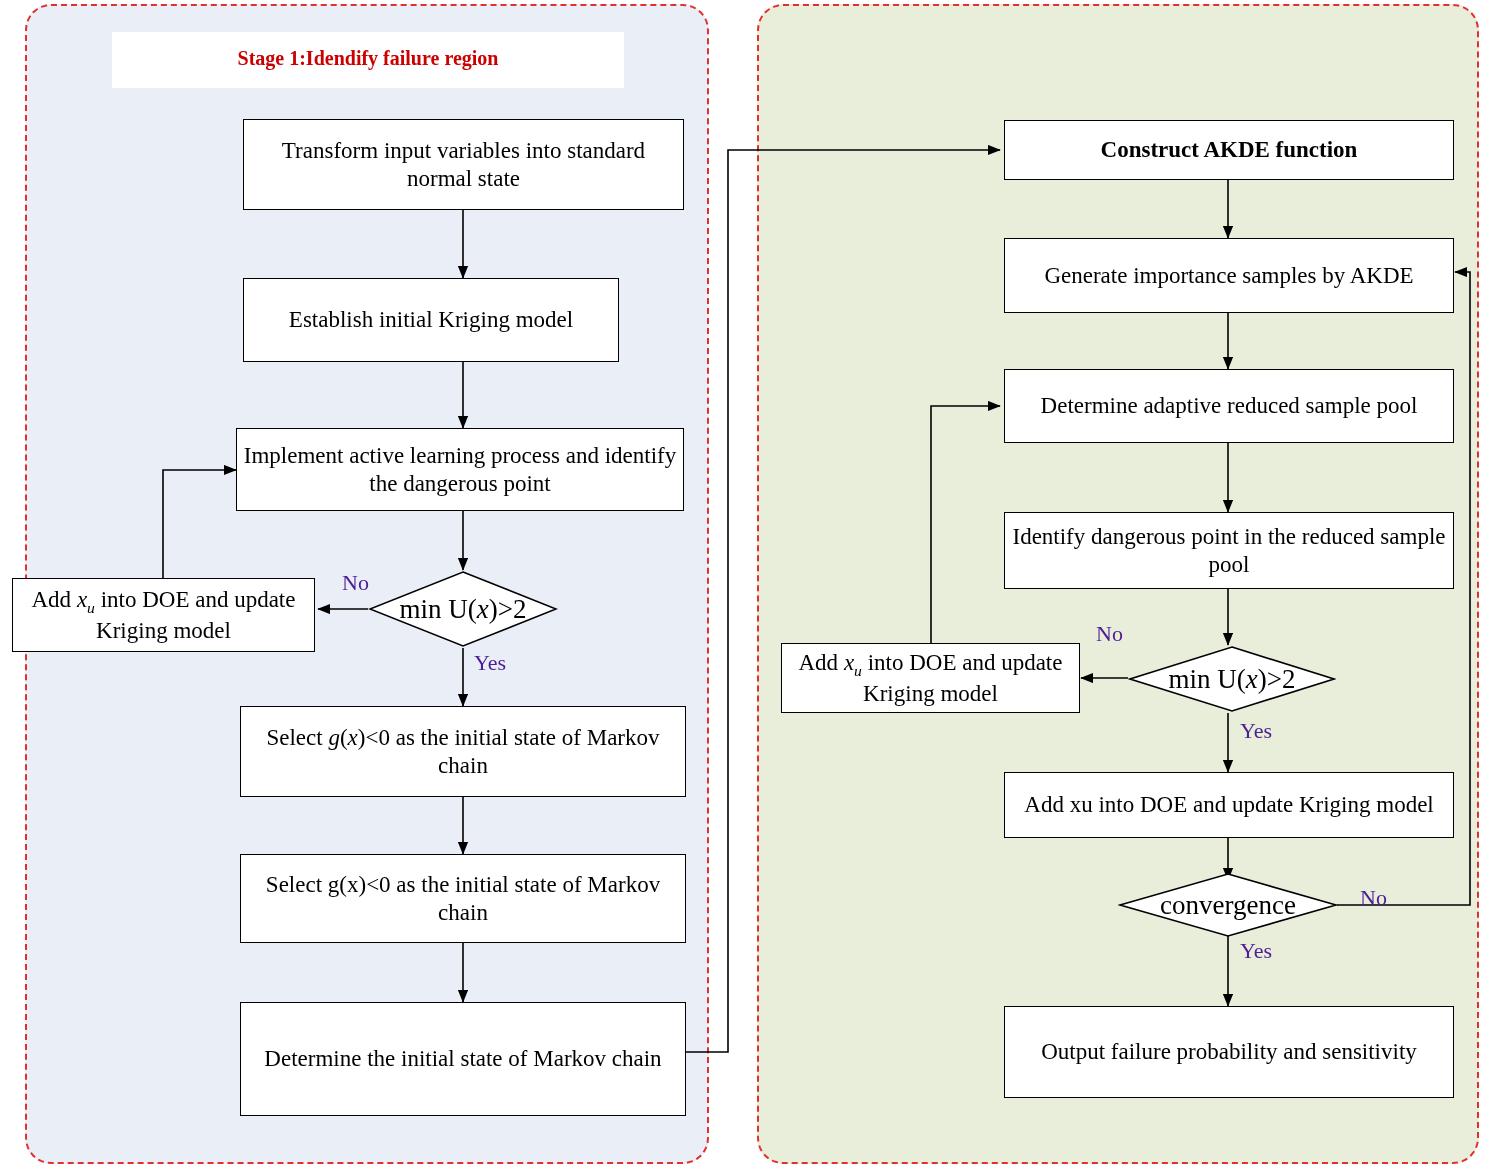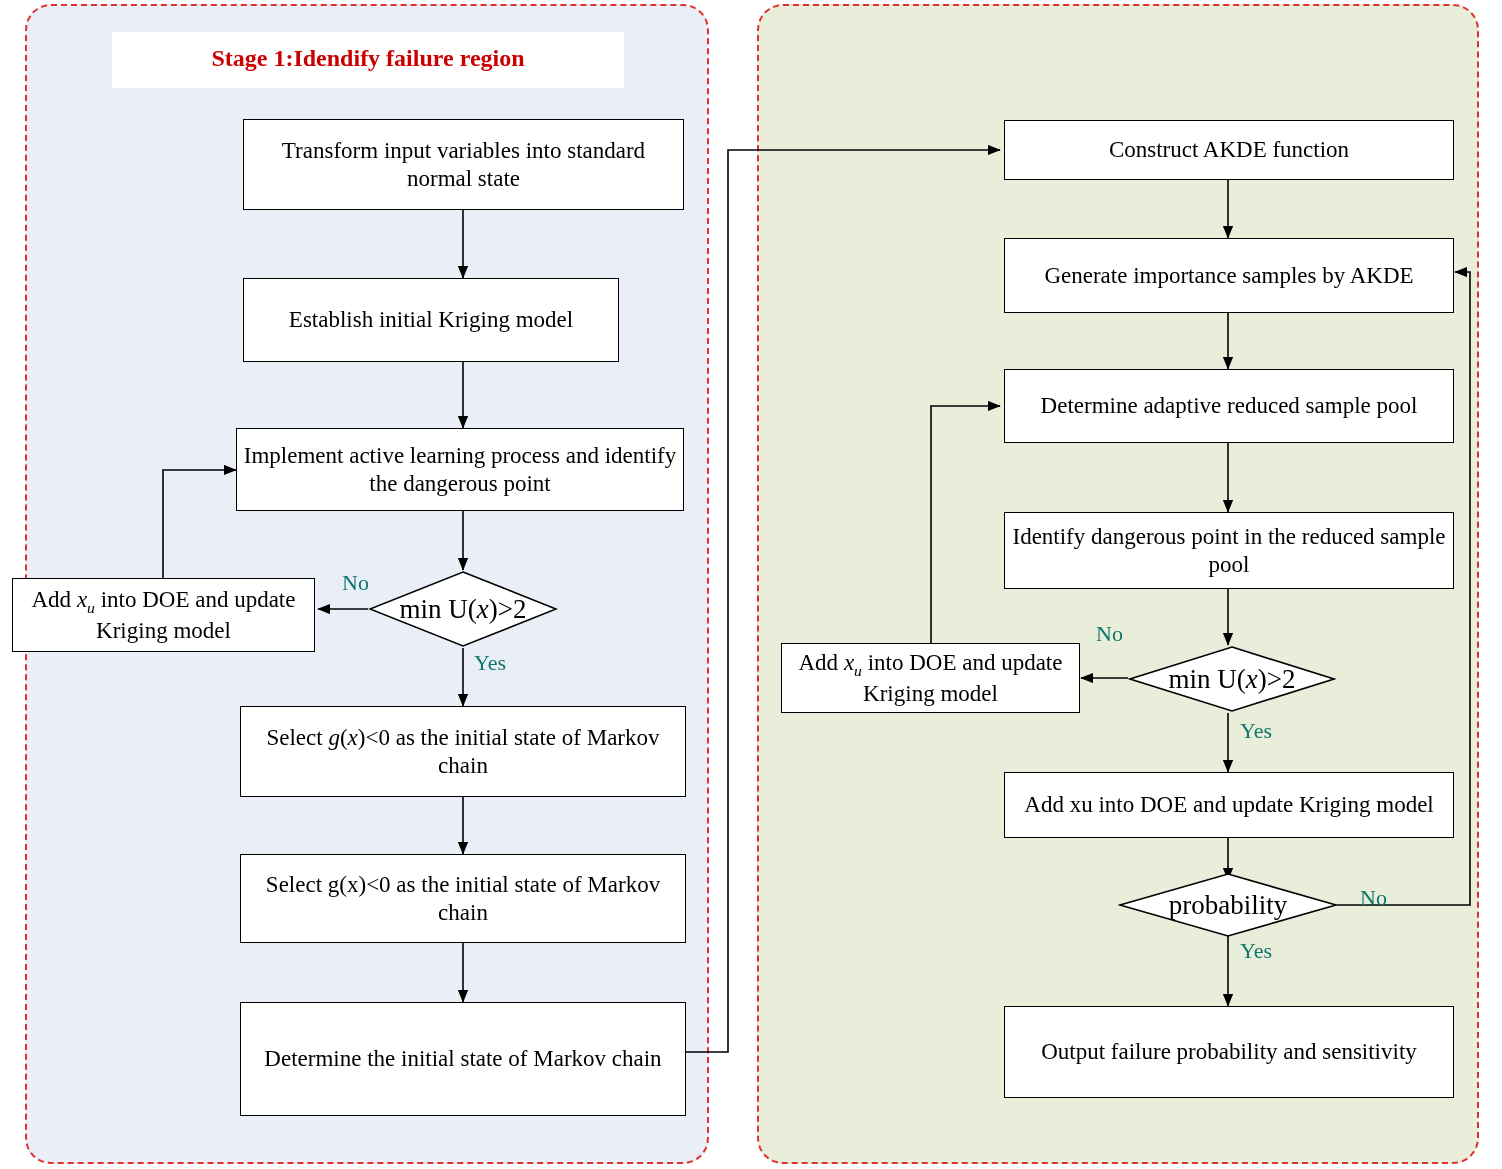--- a/index.html
+++ b/index.html
@@ -19,21 +19,21 @@
     box-sizing:border-box;
   }
   #stage1-panel{left:25px;top:4px;width:684px;height:1160px;background:#eaeff7;}
   #stage2-panel{left:757px;top:4px;width:722px;height:1160px;background:#e9eedb;}
 
   .stage-title{
     position:absolute;
     background:#ffffff;
     color:#cc0000;
     font-weight:bold;
-    font-size:24px;
+    font-size:20px;
     text-align:center;
     line-height:52px;
     white-space:nowrap;
   }
   #stage1-title{left:112px;top:32px;width:512px;height:56px;}
   #stage2-title{left:848px;top:32px;width:566px;height:56px;}
 
   .node{
     position:absolute;
     background:#ffffff;
@@ -58,21 +58,21 @@
   }
   .diamond .dlabel{
     position:absolute;left:0;top:0;width:100%;height:100%;
     display:flex;align-items:center;justify-content:center;
     font-size:27px;text-align:center;
   }
 
   .edge-label{
     position:absolute;
     font-size:22px;
-    color:#0f766e;
+    color:#4c1d95;
     white-space:nowrap;
   }
 
   svg.lines{position:absolute;left:0;top:0;width:1502px;height:1169px;pointer-events:none;}
   .ln{stroke:#000;stroke-width:1.6px;fill:none;}
   .dmd{stroke:#000;stroke-width:1.6px;fill:#fff;}
   i.it{font-style:italic;}
   sub{font-size:0.68em;}
 </style>
 </head>
@@ -153,21 +153,21 @@
     <span>Select g(x)&lt;0 as the initial state of Markov chain</span>
   </div>
 
   <div class="node" id="s1n7" style="left:240px;top:1002px;width:446px;height:114px;">
     <span>Determine the initial state of Markov chain</span>
   </div>
 
   <div class="edge-label" style="left:342px;top:570px;">No</div>
   <div class="edge-label" style="left:474px;top:650px;">Yes</div>
 
-  <div class="node" id="s2n1" style="left:1004px;top:120px;width:450px;height:60px;">
+  <div class="node" id="s2n1" style="left:1004px;top:120px;width:450px;height:60px;font-weight:bold;">
     <span>Construct AKDE function</span>
   </div>
 
   <div class="node" id="s2n2" style="left:1004px;top:238px;width:450px;height:75px;">
     <span>Generate importance samples by AKDE</span>
   </div>
 
   <div class="node" id="s2n4" style="left:1004px;top:512px;width:450px;height:77px;">
     <span>Identify dangerous point in the reduced sample pool</span>
   </div>
@@ -190,21 +190,21 @@
   </div>
 
   <div class="node" id="s2n6" style="left:1004px;top:772px;width:450px;height:66px;">
     <span>Add xu into DOE and update Kriging model</span>
   </div>
 
   <div class="diamond" id="s2d2" style="left:1118px;top:872px;width:220px;height:66px;">
     <svg class="shape" viewBox="0 0 220 66" preserveAspectRatio="none">
       <polygon class="dmd" points="110,2 218,33 110,64 2,33"></polygon>
     </svg>
-    <div class="dlabel">probability</div>
+    <div class="dlabel">convergence</div>
   </div>
 
   <div class="node" id="s2n7" style="left:1004px;top:1006px;width:450px;height:92px;">
     <span>Output failure probability and sensitivity</span>
   </div>
 
   <div class="edge-label" style="left:1096px;top:621px;">No</div>
   <div class="edge-label" style="left:1240px;top:718px;">Yes</div>
   <div class="edge-label" style="left:1360px;top:885px;">No</div>
   <div class="edge-label" style="left:1240px;top:938px;">Yes</div>

